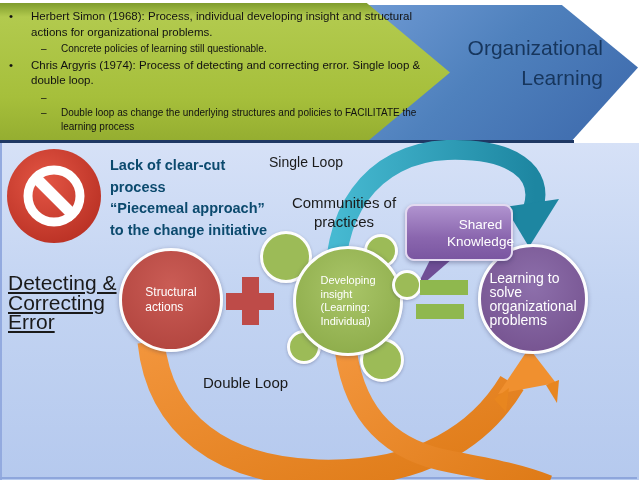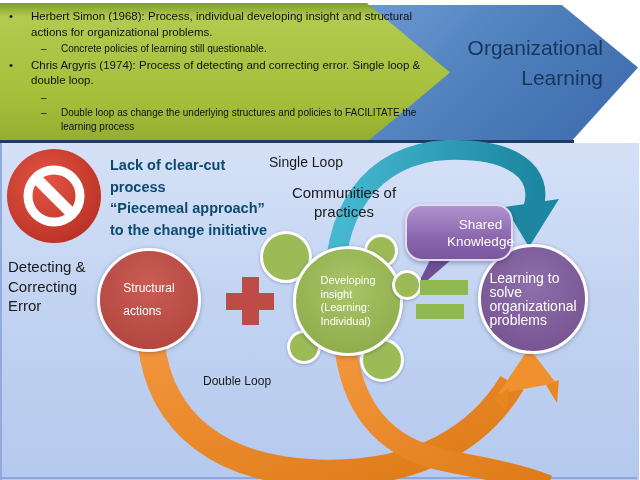--- a/index.html
+++ b/index.html
@@ -30,22 +30,22 @@
     background:linear-gradient(180deg,#d6e1f7 0%,#c3d4f2 45%,#b5c9ee 100%);
     border-left:2px solid #93aadf;}
   .panel-bottom-line{left:0;top:477px;width:637px;height:2px;background:#8ea6dc;}
 
   svg.layer{left:0;top:0;width:640px;height:480px;}
 
   
   .node{border-radius:50%;border:3px solid #fdfdfd;box-sizing:border-box;
     display:flex;align-items:center;justify-content:center;text-align:left;
     color:#fff;box-shadow:0 1px 4px rgba(40,40,80,.35);}
-  .red-node{left:97px;top:248px;width:104px;height:104px;
-    background:radial-gradient(circle at 50% 35%,#ca5c55 0%,#b2453f 85%);font-size:12px;line-height:23px;}
+  .red-node{left:119px;top:248px;width:104px;height:104px;
+    background:radial-gradient(circle at 50% 35%,#ca5c55 0%,#b2453f 85%);font-size:12px;line-height:15px;}
   .green-node{left:293px;top:246px;width:110px;height:110px;
     background:radial-gradient(circle at 50% 38%,#a9c568 0%,#8cab49 88%);font-size:11px;line-height:13.5px;}
   .purple-node{left:478px;top:244px;width:110px;height:110px;
     background:radial-gradient(circle at 50% 38%,#8d6fab 0%,#74518e 90%);font-size:14px;line-height:14px;}
   .sat{border-radius:50%;border:3px solid #fdfdfd;box-sizing:border-box;
     background:#9cbb57;box-shadow:0 1px 3px rgba(40,40,80,.3);}
   .sat1{left:260px;top:231px;width:52px;height:52px;}
   .sat2{left:364px;top:234px;width:34px;height:34px;}
   .sat3{left:392px;top:270px;width:30px;height:30px;}
   .sat4{left:287px;top:330px;width:34px;height:34px;}
@@ -54,34 +54,34 @@
   
   .plus{left:226px;top:277px;width:48px;height:48px;}
   .plus .h{position:absolute;left:0;top:16px;width:48px;height:17px;background:#be4b48;}
   .plus .v{position:absolute;left:16px;top:0;width:17px;height:48px;background:#be4b48;}
   .equals{left:416px;top:278px;width:52px;height:42px;}
   .equals .bar{position:absolute;width:48px;height:15px;background:#8fb84e;}
   .equals .b1{left:4px;top:2px;}
   .equals .b2{left:0;top:26px;}
 
   
-  .bubble{left:405px;top:204px;width:108px;height:57px;border-radius:17px;
+  .bubble{left:405px;top:204px;width:108px;height:57px;border-radius:9px;
     background:linear-gradient(180deg,#b093cf 0%,#8a66ae 60%,#7a56a1 100%);
     border:2px solid #e3daf0;box-sizing:border-box;
     display:flex;align-items:center;justify-content:center;text-align:center;
     color:#fff;font-size:13.5px;line-height:17px;box-shadow:0 2px 4px rgba(40,40,80,.35);padding-left:43px;}
 
   
   .lbl{color:#1a1a1a;}
   .warning{left:110px;top:155px;width:200px;color:#0c4a6e;font-weight:600;
     font-size:14.5px;line-height:21.5px;}
   .single-loop{left:258px;top:154px;font-size:14px;margin-left:11px;}
-  .communities{left:288px;top:184px;width:112px;text-align:center;font-size:15px;line-height:18.5px;}
-  .detecting{left:8px;top:257px;font-size:15px;line-height:19.5px;}
-  .double-loop{left:203px;top:374px;font-size:12px;}
+  .communities{left:288px;top:194px;width:112px;text-align:center;font-size:15px;line-height:18.5px;}
+  .detecting{left:8px;top:273px;font-size:21px;line-height:19.5px;text-decoration:underline;}
+  .double-loop{left:203px;top:374px;font-size:15px;}
 </style>
 </head>
 <body>
 
 <div id="slide">
 
   <div class="abs blue-arrow"></div>
   <div class="abs green-arrow"></div>
   <div class="abs banner-underline"></div>
 

